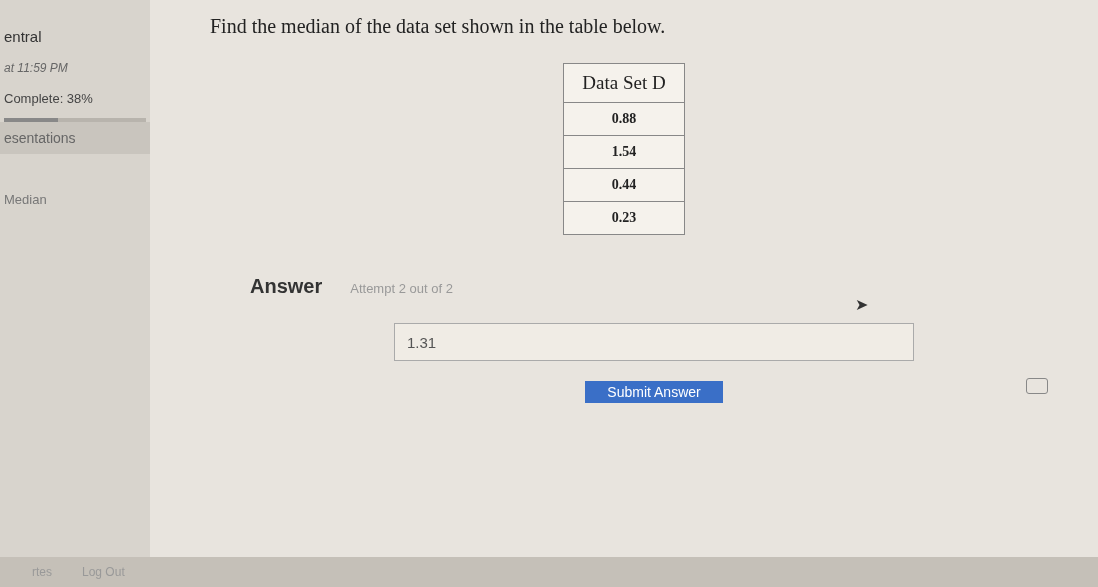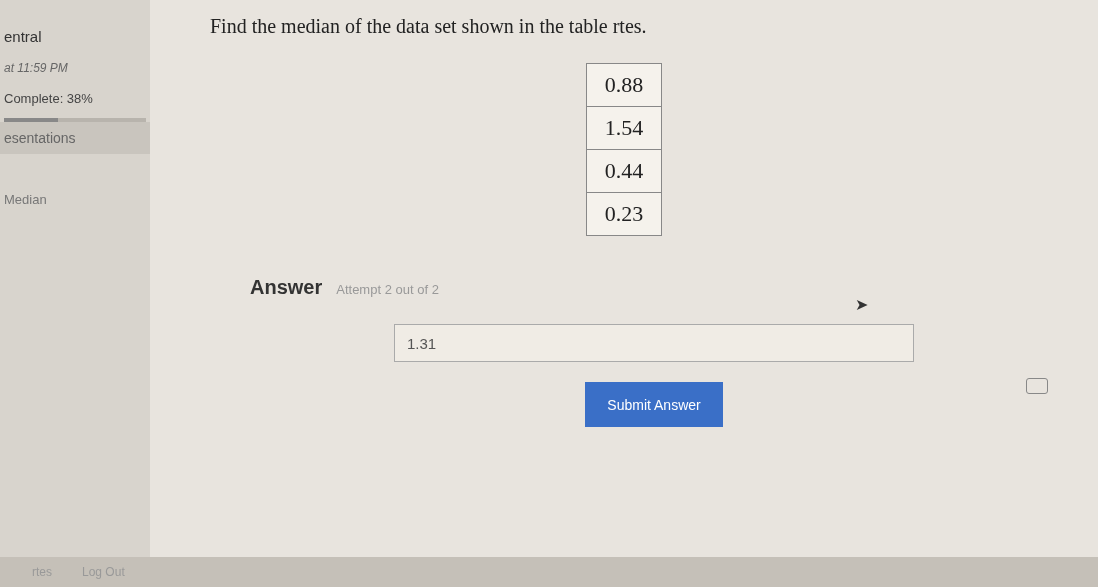--- a/index.html
+++ b/index.html
@@ -73,42 +73,43 @@
     }
     .data-table {
       margin: 0 auto 40px auto;
       border-collapse: collapse;
       background: #f5f2ec;
     }
     .data-table th, .data-table td {
       border: 1px solid #888;
       padding: 8px 18px;
       text-align: center;
-      font-size: 22px;
+      font-size: 14px;
       color: #222;
+      font-weight: bold;
     }
     .data-table th {
       font-weight: normal;
       font-size: 19px;
     }
     .answer-section {
       margin-left: 60px;
       margin-top: 30px;
     }
     .answer-label {
       font-family: Arial, sans-serif;
       font-size: 20px;
       font-weight: bold;
       color: #333;
     }
     .attempt-text {
       font-family: Arial, sans-serif;
       font-size: 13px;
       color: #999;
-      margin-left: 10px;
+      margin-left: 24px;
       font-weight: normal;
     }
     .answer-row {
       display: flex;
       align-items: center;
       gap: 20px;
       margin-top: 25px;
       flex-direction: column;
     }
     .answer-input {
@@ -118,21 +119,21 @@
       background: #f0ece5;
       padding: 0 12px;
       font-size: 15px;
       font-family: Arial, sans-serif;
       color: #555;
     }
     .submit-btn {
       background: #3a6fc7;
       color: #fff;
       border: none;
-      height: 45px;
+      height: 22px;
       padding: 0 22px;
       font-size: 14px;
       font-family: Arial, sans-serif;
       cursor: pointer;
     }
     .keyboard-icon {
       position: absolute;
       right: 50px;
       top: 378px;
       width: 22px;
@@ -157,24 +158,27 @@
   <div class="sidebar-item time">at 11:59 PM</div>
   <div class="sidebar-item complete">Complete: 38%</div>
   <div class="progress-bar">
     <div class="progress-fill"></div>
   </div>
   <div class="sidebar-item highlight">esentations</div>
   <div class="sidebar-item topic">Median</div>
 </div>
 
 <div class="main">
-  <div class="question">Find the median of the data set shown in the table rtes.</div>
+  <div class="question">Find the median of the data set shown in the table below.</div>
 
   <table class="data-table">
     <tbody>
+        <tr>
+          <th>Data Set D</th>
+        </tr>
     <tr>
           <td>0.88</td>
         </tr>
     <tr>
           <td>1.54</td>
         </tr>
     <tr>
           <td>0.44</td>
         </tr>
     <tr>

